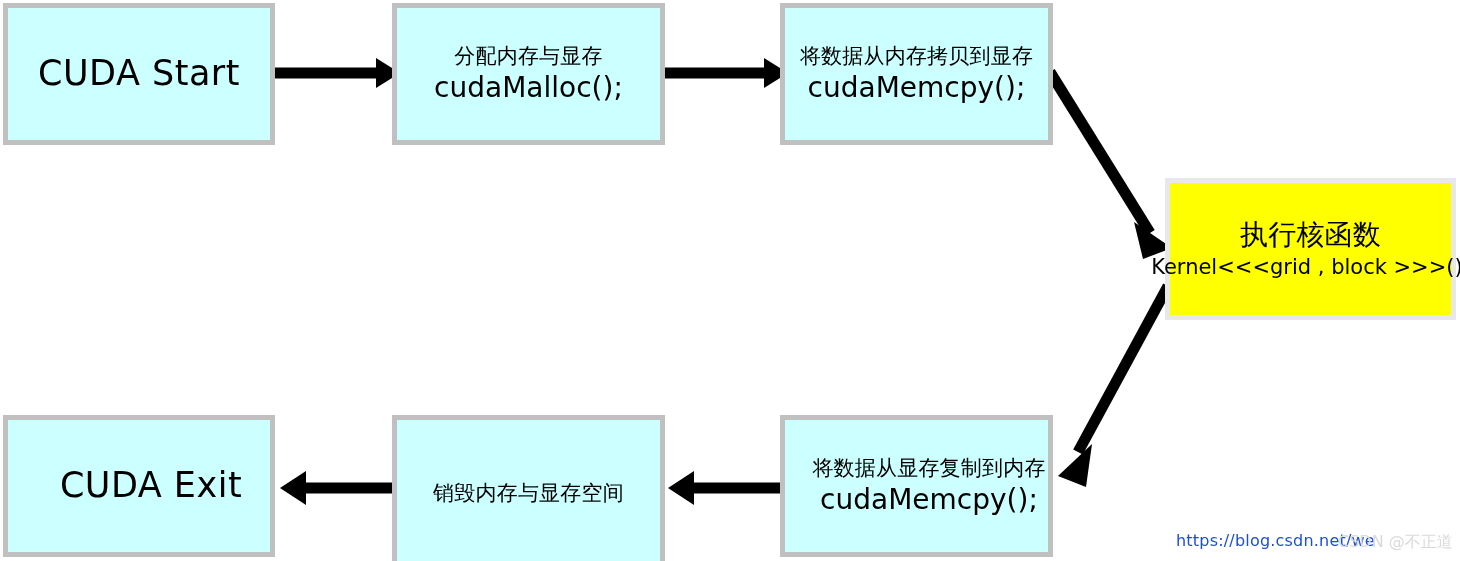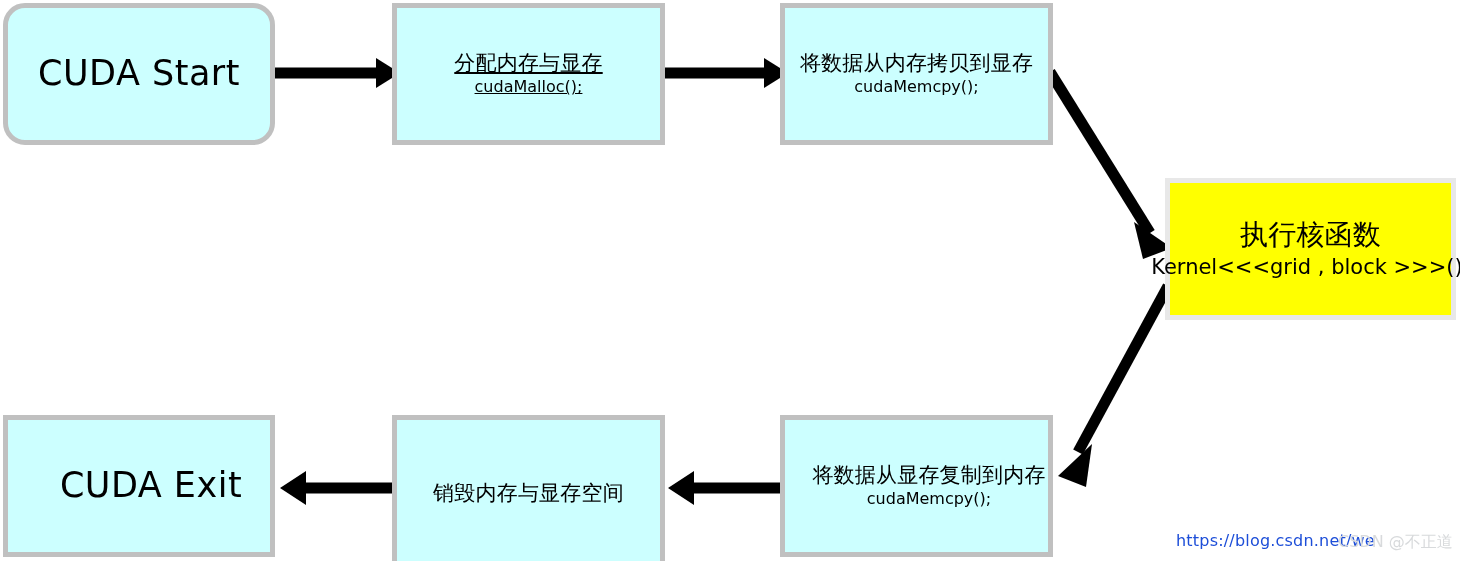--- a/index.html
+++ b/index.html
@@ -46,21 +46,21 @@
     font-size: 35px;
     letter-spacing: 0.5px;
   }
 
   
   .node.process .node-line-main {
     font-size: 21px;
     letter-spacing: 0.2px;
   }
   .node.process .node-line-sub {
-    font-size: 16px;
+    font-size: 28px;
     margin-top: 3px;
   }
 
   .node.yellow .node-line-main { font-size: 28px; }
   .node.yellow .node-line-sub  { font-size: 21px; margin-top: 4px; }
 
   
   .arrow-svg {
     position: absolute;
     left: 0;
@@ -122,25 +122,25 @@
       <line x1="784" y1="488" x2="694" y2="488" stroke="#000000" stroke-width="11"></line>
       <polygon points="694,471 668,488 694,505" fill="#000000"></polygon>
     </g>
 
     <g>
       <line x1="396" y1="488" x2="306" y2="488" stroke="#000000" stroke-width="11"></line>
       <polygon points="306,471 280,488 306,505" fill="#000000"></polygon>
     </g>
   </svg>
 
-  <div class="node cyan terminal" id="node-cuda-start" style="left:3px; top:3px; width:272px; height:142px;border-radius:22px;">
+  <div class="node cyan terminal" id="node-cuda-start" style="left:3px; top:3px; width:272px; height:142px;">
     <span class="node-line-main">CUDA Start</span>
   </div>
 
-  <div class="node cyan process" id="node-alloc-memory" style="left:392px; top:3px; width:273px; height:142px;text-decoration:underline;">
+  <div class="node cyan process" id="node-alloc-memory" style="left:392px; top:3px; width:273px; height:142px;">
     <span class="node-line-main">分配内存与显存</span>
     <span class="node-line-sub">cudaMalloc();</span>
   </div>
 
   <div class="node cyan process" id="node-copy-host-to-device" style="left:780px; top:3px; width:273px; height:142px;">
     <span class="node-line-main">将数据从内存拷贝到显存</span>
     <span class="node-line-sub">cudaMemcpy();</span>
   </div>
 
   <div class="node yellow process" id="node-launch-kernel" style="left:1165px; top:178px; width:291px; height:142px;">

